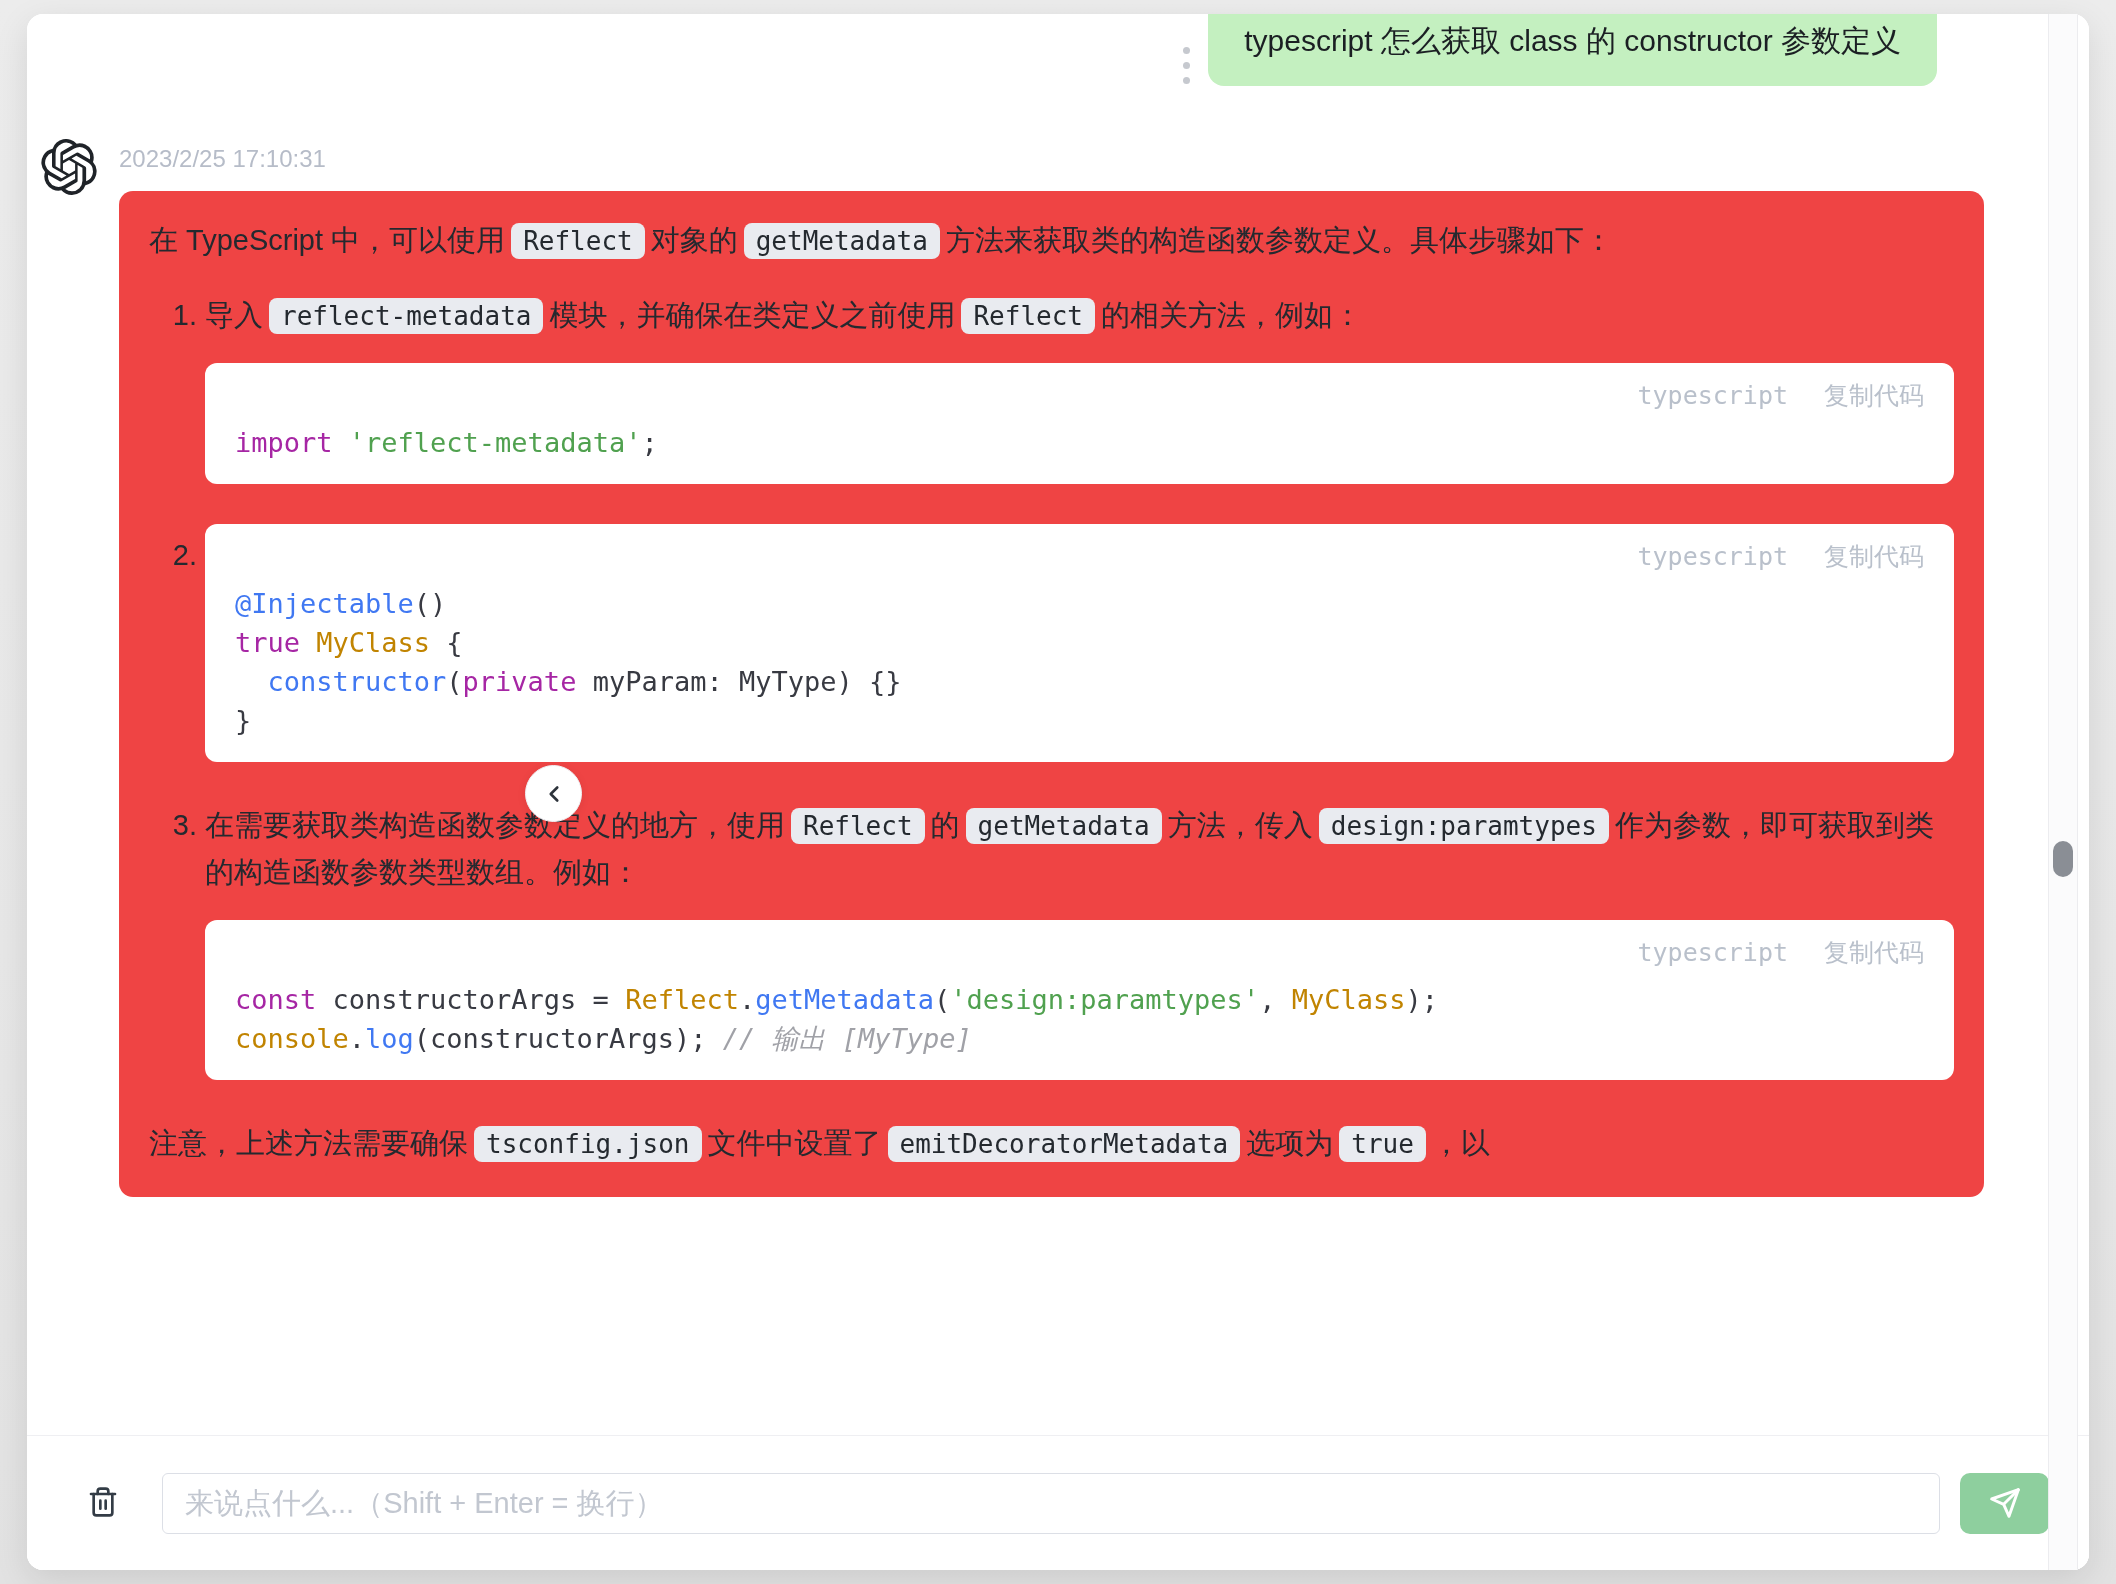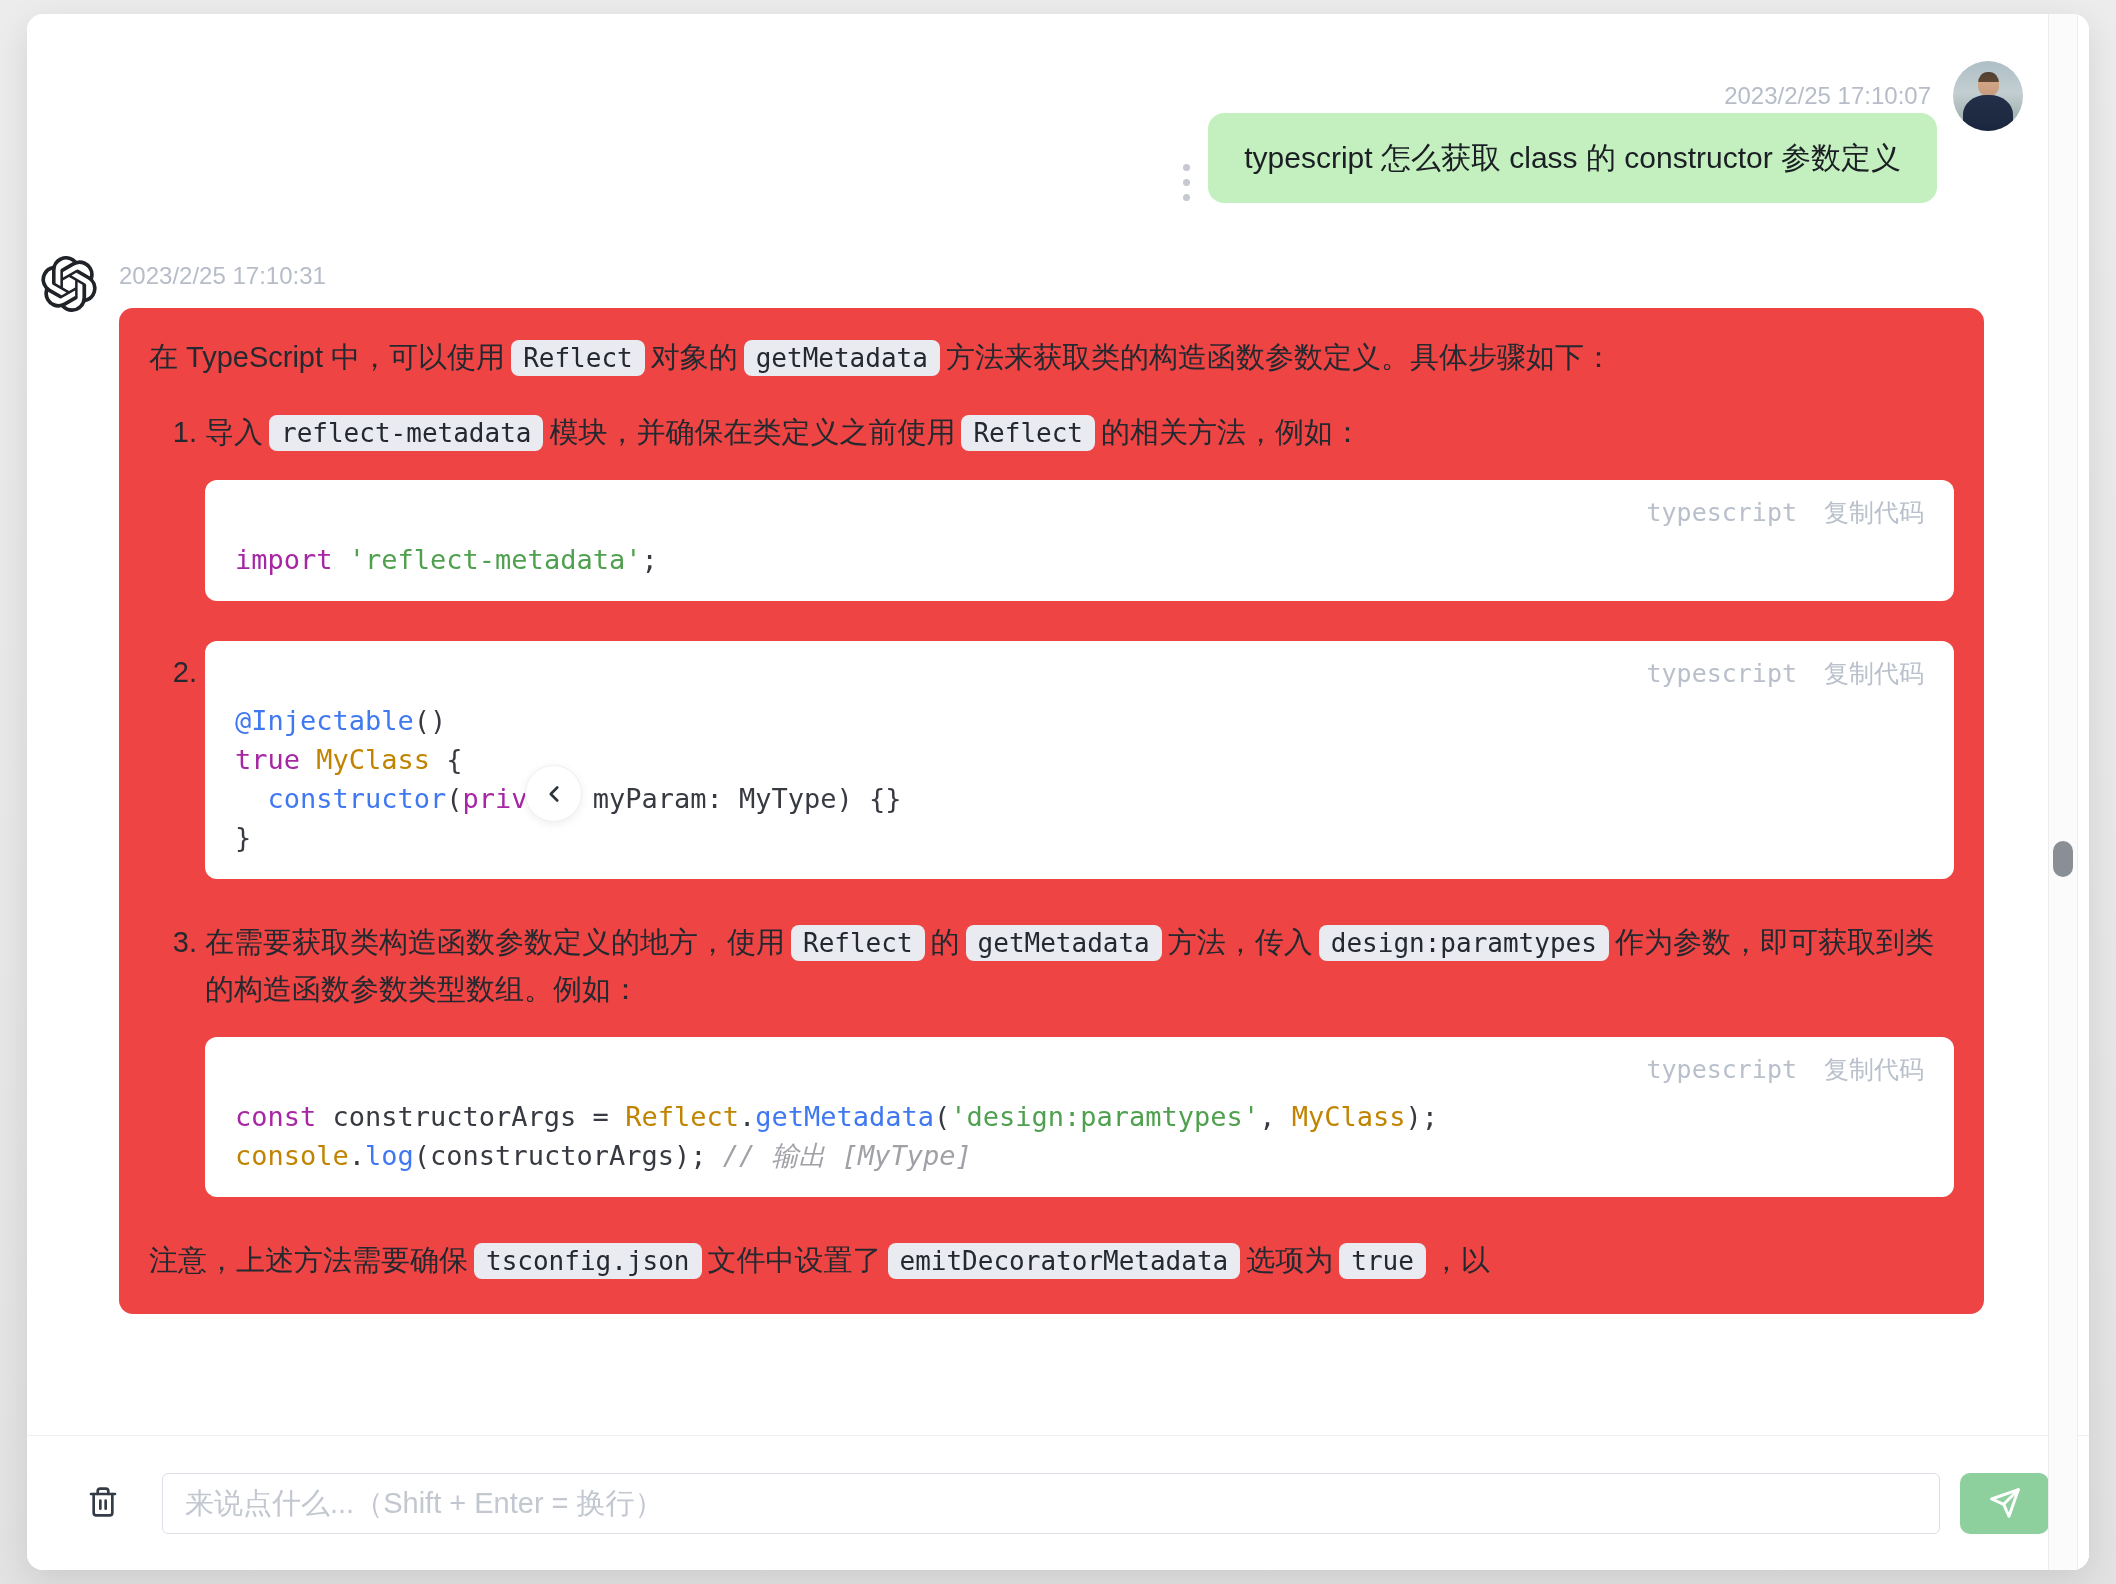--- a/index.html
+++ b/index.html
@@ -89,21 +89,21 @@
   .bubble-gray p + ol { margin-top:28px; }
   .bubble-gray ol { padding-left:56px; }
   .bubble-gray li { margin-bottom:16px; }
   .bubble-gray p.trailing { margin-top:40px; }
   .inline-code {
     font-family:"DejaVu Sans Mono", monospace; font-size:26px;
     background:#e9ebf0; color:#24292f; border-radius:8px; padding:3px 12px; margin:0 6px;
     white-space:normal; word-break:break-all;
   }
   .code-card { background:#fff; border-radius:12px; padding:18px 30px 22px; margin:24px 0 40px; }
-  .code-head { display:flex; justify-content:flex-end; align-items:center; gap:27px; height:30px; }
+  .code-head { display:flex; justify-content:flex-end; align-items:center; gap:36px; height:30px; }
   .code-lang { font-family:"DejaVu Sans Mono", monospace; font-size:25px; color:#b9c0cb; }
   .copy-btn { font-size:25px; color:#b9c0cb; background:none; border:none; cursor:pointer; font-family:Liberation Mono, monospace; }
   .code-pre {
     margin-top:12px; font-family:"DejaVu Sans Mono", monospace;
     font-size:27px; line-height:39px; color:#383a42; white-space:pre; overflow:hidden;
   }
   .tk-kw  { color:#a626a4; }
   .tk-str { color:#50a14f; }
   .tk-fn  { color:#4078f2; }
   .tk-cls { color:#c18401; }
@@ -182,24 +182,20 @@
 
   <div class="collapse-btn">
     <svg width="26" height="26" viewBox="0 0 24 24" fill="none" stroke="currentColor" stroke-width="2.4" stroke-linecap="round" stroke-linejoin="round">
       <polyline points="15 18 9 12 15 6"></polyline>
     </svg>
   </div>
 
   <main class="main">
     <div class="messages">
 
-      <div class="user-meta">
-        <span class="meta-ts">2023/2/25 17:10:07</span>
-        <div class="photo-avatar"></div>
-      </div>
       <div class="user-bubble-row">
         <div class="dots-menu">
             <i></i>
             <i></i>
             <i></i>
           </div>
         <div class="bubble-green">typescript 怎么获取 class 的 constructor 参数定义</div>
       </div>
 
       <div class="assistant-row">

